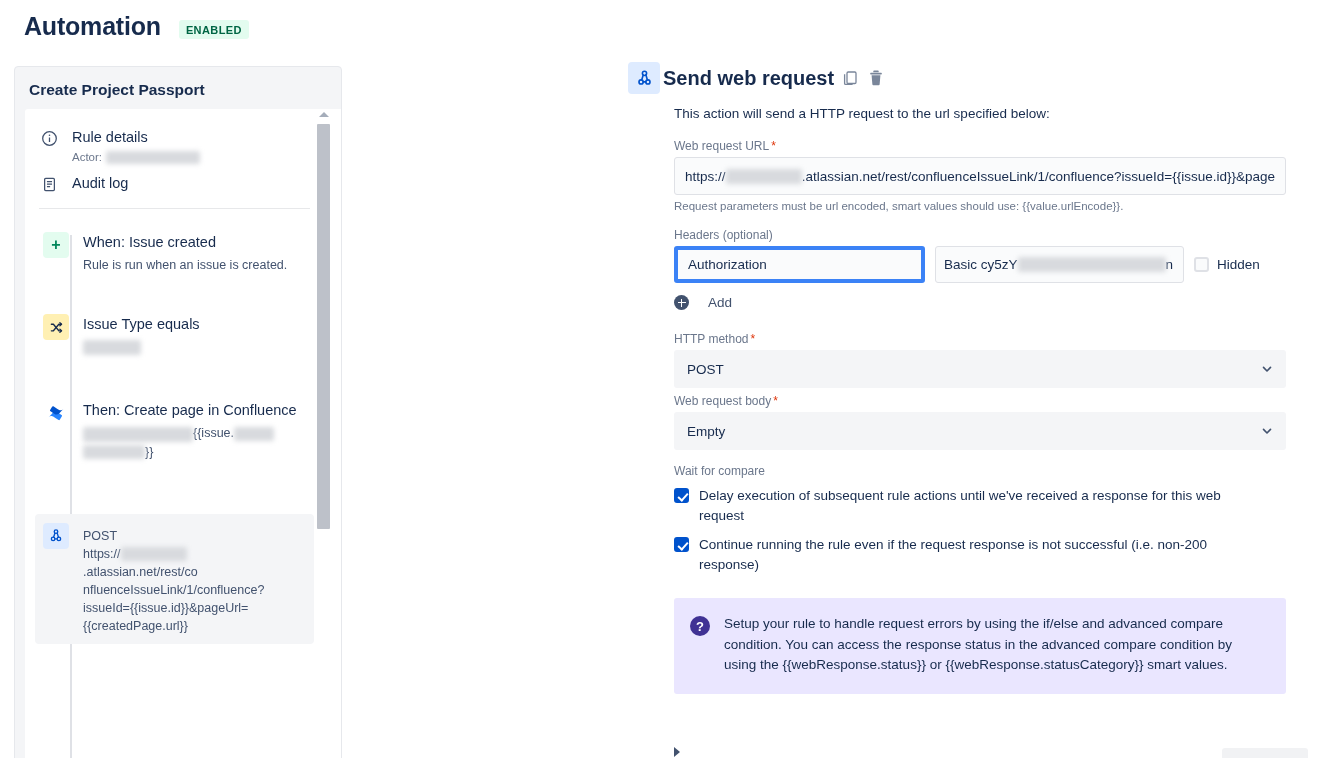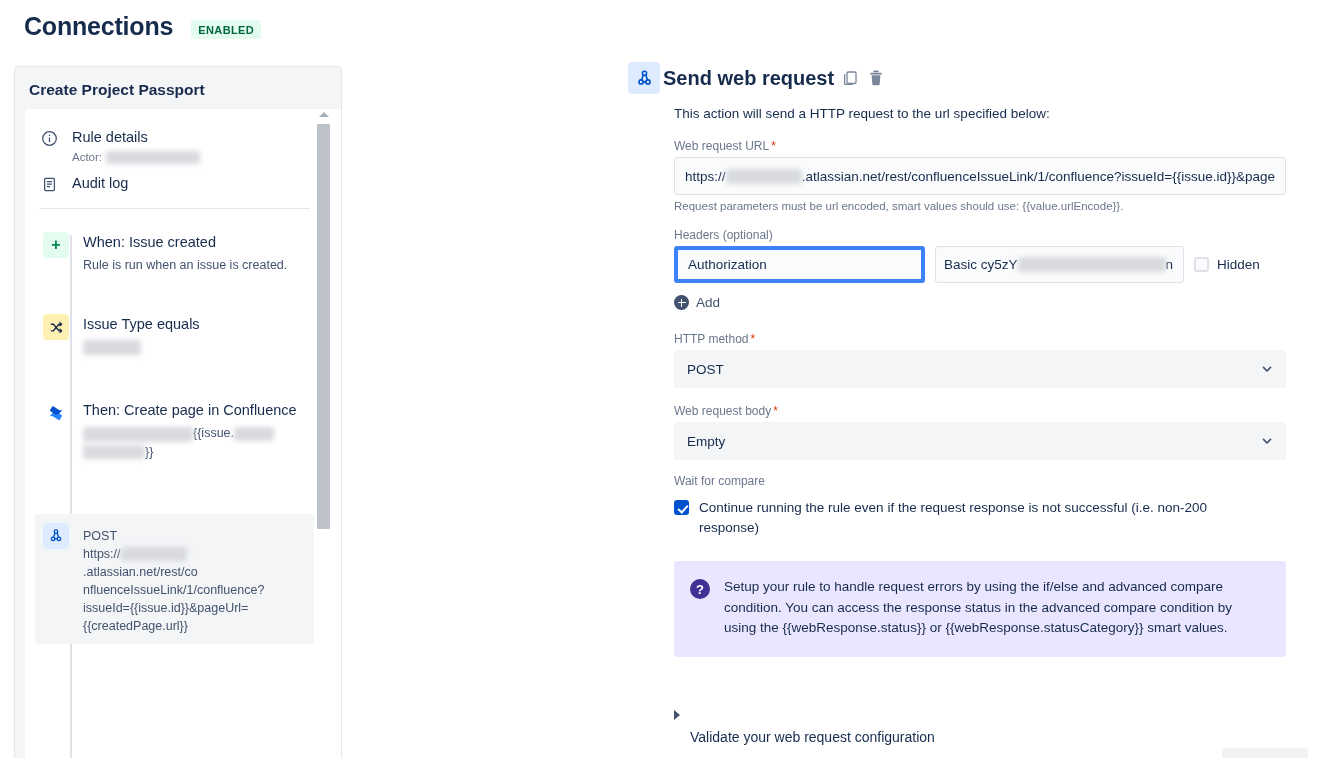--- a/index.html
+++ b/index.html
@@ -117,21 +117,21 @@
   .chk-wrap { display: flex; align-items: center; gap: 8px; }
   .chk-box { width: 15px; height: 15px; border: 2px solid #dfe1e6; border-radius: 3px; background: #fafbfc; }
   .chk-box.checked { background: #0052cc; border-color: #0052cc; position: relative; }
   .chk-box.checked::after {
     content: ""; position: absolute; left: 3.5px; top: 0.5px;
     width: 4px; height: 8px; border: solid #fff; border-width: 0 2px 2px 0;
     transform: rotate(42deg);
   }
   .chk-label { font-size: 13.5px; color: #172b4d; }
 
-  .add-btn { display: inline-flex; align-items: center; gap: 7px; margin-top: 12px; cursor: pointer; }
+  .add-btn { display: inline-flex; align-items: center; gap: 19px; margin-top: 12px; cursor: pointer; }
   .add-circle { width: 15px; height: 15px; border-radius: 50%; background: #42526e; position: relative; }
   .add-circle::before, .add-circle::after {
     content: ""; position: absolute; background: #fff;
   }
   .add-circle::before { left: 3.5px; top: 6.6px; width: 8px; height: 1.8px; }
   .add-circle::after { left: 6.6px; top: 3.5px; width: 1.8px; height: 8px; }
   .add-text { font-size: 13.5px; color: #42526e; font-weight: 500; }
 
   .select-box {
     width: 612px; height: 38px; background: #f4f5f7; border: 1px solid transparent; border-radius: 3px;
@@ -164,21 +164,21 @@
   .top-sliver { position: absolute; left: 0; top: 0; width: 1329px; height: 3px; overflow: hidden; }
 </style>
 </head>
 <body>
 
 <div class="page">
 
   <div class="top-sliver"></div>
 
   <div class="topbar">
-    <div class="page-title">Connections</div>
+    <div class="page-title">Automation</div>
     <div class="badge-enabled">ENABLED</div>
   </div>
 
   <div class="rule-card">
     <div class="rule-card-title">Create Project Passport</div>
 
     <div class="rule-scroll-wrap">
       <div class="rule-scroll-inner">
 
         <div class="nav-list">
@@ -368,37 +368,41 @@
       <div class="select-box">
         <span>POST</span>
         <span class="chev">
           <svg viewBox="0 0 12 12" width="12" height="12" fill="none" stroke="currentColor" stroke-width="1.6" stroke-linecap="round" stroke-linejoin="round">
               <polyline points="2.5,4.4 6,8 9.5,4.4"></polyline>
             </svg>
         </span>
       </div>
 
       
-      <div class="field-label" style="margin-top:16px;">
+      <div class="field-label" style="margin-top:6px;">
         <span>Web request body</span>
           <span class="req">*</span>
       </div>
       <div class="select-box">
         <span>Empty</span>
         <span class="chev">
           <svg viewBox="0 0 12 12" width="12" height="12" fill="none" stroke="currentColor" stroke-width="1.6" stroke-linecap="round" stroke-linejoin="round">
               <polyline points="2.5,4.4 6,8 9.5,4.4"></polyline>
             </svg>
         </span>
       </div>
 
       
       <div class="grp">
         <div class="field-label">Wait for compare</div>
 
+        <div class="cb-row">
+          <span class="chk-box checked"></span>
+          <span class="cb-text">Delay execution of subsequent rule actions until we've received a response for this web request</span>
+        </div>
 
         <div class="cb-row" style="margin-top:10px;">
           <span class="chk-box checked"></span>
           <span class="cb-text">Continue running the rule even if the request response is not successful (i.e. non-200 response)</span>
         </div>
       </div>
 
       
       <div class="info-panel">
         <span class="info-ico">?</span>

